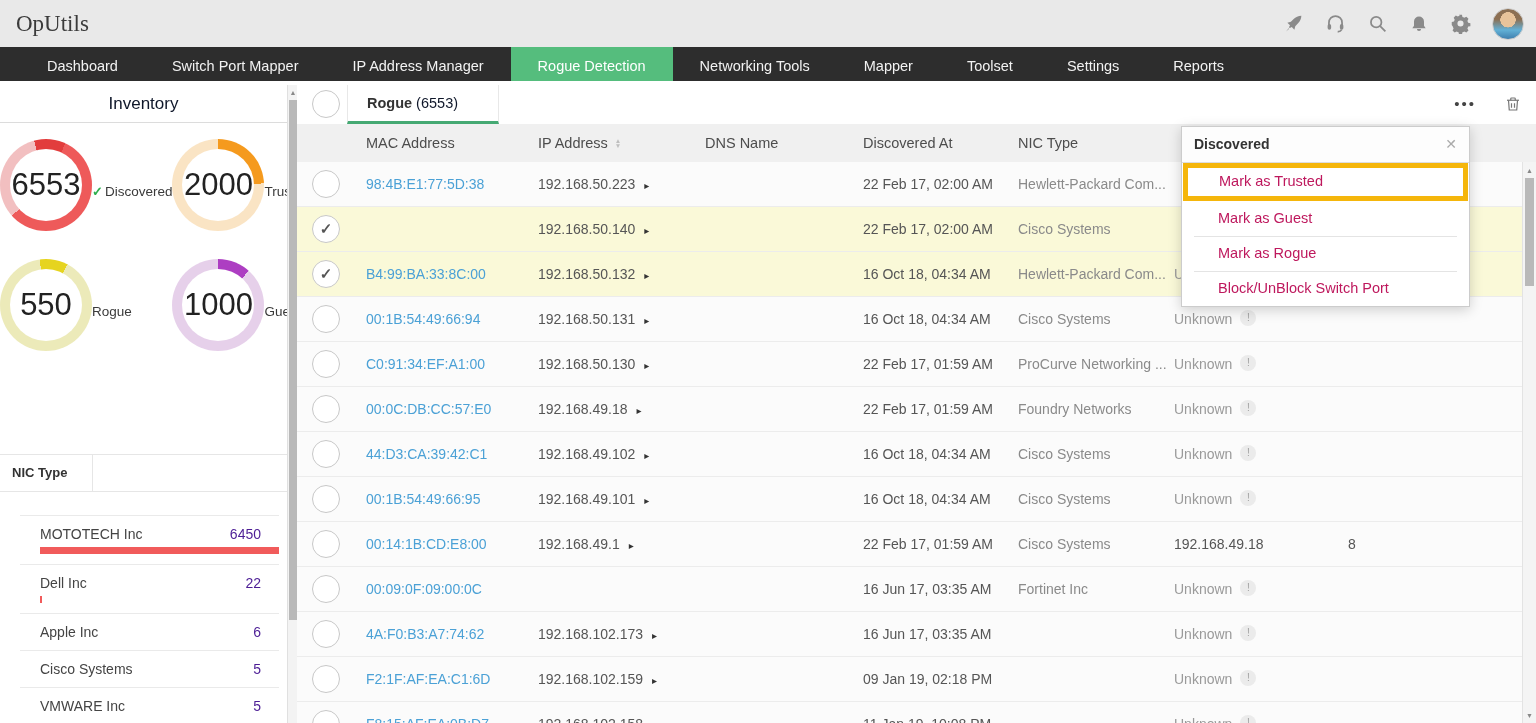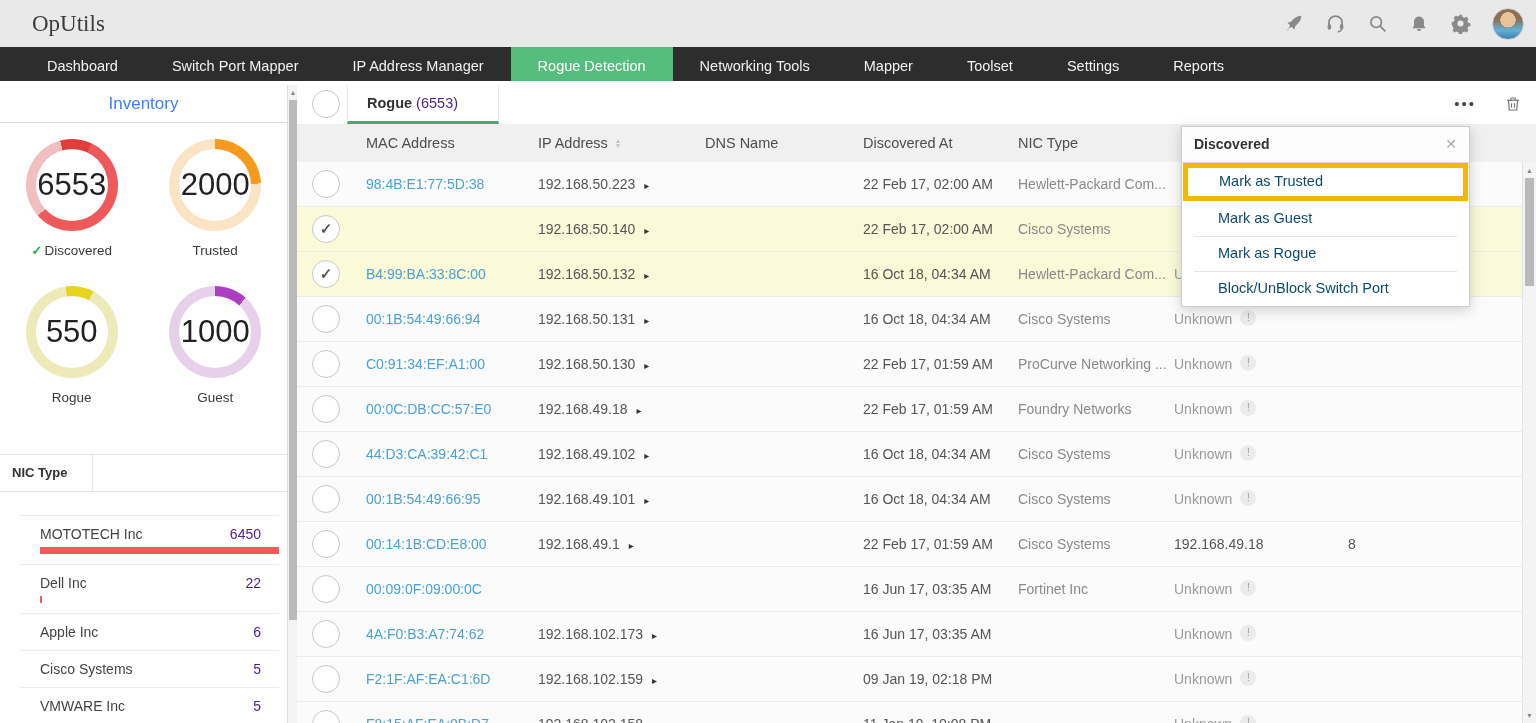--- a/index.html
+++ b/index.html
@@ -1,38 +1,38 @@
 <!DOCTYPE html>
 <html><head>
 <meta charset="utf-8">
 <style>
   html,body{margin:0;padding:0;}
   body{width:1536px;height:723px;position:relative;overflow:hidden;background:#fff;
        font-family:"Liberation Sans",sans-serif;-webkit-font-smoothing:antialiased;}
 
   
   .topbar{position:absolute;top:0;left:0;right:0;height:47px;background:#e9e9e9;display:flex;align-items:center;}
-  .logo{margin-left:32px;font-family:"Liberation Serif",serif;font-size:23px;color:#3b3b3b;}
+  .logo{margin-left:16px;font-family:"Liberation Serif",serif;font-size:23px;color:#3b3b3b;}
   .topbar-icons{margin-left:auto;display:flex;align-items:center;gap:21px;margin-right:12px;}
   .tb-icon{display:inline-flex;cursor:pointer;}
   .avatar{width:30px;height:30px;border-radius:50%;cursor:pointer;border:1px solid #cfcfcf;
     background:
       radial-gradient(circle at 50% 36%, #e8c39a 0 31%, rgba(0,0,0,0) 32%),
       linear-gradient(180deg,#8c6f52 0 34%,#62b0d6 70%,#3f7fae 100%);}
 
   
   .navbar{position:absolute;top:47px;left:0;right:0;height:34px;background:#2d2d2d;display:flex;padding-left:20px;}
   .nav-item{line-height:38px;padding:0 27px;color:#f2f2f2;font-size:14.5px;cursor:pointer;white-space:nowrap;}
   .nav-item.active{background:#55bd7d;color:#fff;}
 
   
   .sidebar{position:absolute;top:85px;left:0;width:287px;bottom:0;background:#fff;}
-  .inv-title{height:37px;line-height:37px;text-align:center;font-size:17px;color:#3b82f6;border-bottom:1px solid #dcdcdc;}
+  .inv-title{height:37px;line-height:37px;text-align:center;font-size:17px;color:#0f172a;border-bottom:1px solid #dcdcdc;}
   .donut-grid{display:grid;grid-template-columns:1fr 1fr;padding-top:16px;row-gap:28px;}
-  .donut-cell{display:flex;flex-direction:column;align-items:center;}
+  .donut-cell{display:flex;flex-direction:row;align-items:center;}
   .donut{position:relative;width:92px;height:92px;border-radius:50%;display:flex;align-items:center;justify-content:center;}
   .donut::after{content:'';position:absolute;inset:10px;background:#fff;border-radius:50%;}
   .donut-val{position:relative;z-index:1;font-size:31px;color:#222;}
   .donut-label{margin-top:12px;font-size:13.5px;color:#3a3a3a;display:flex;align-items:center;}
   .lbl-check{color:#2eaf4e;font-style:normal;font-weight:bold;margin-right:2px;font-size:13px;}
   .nic-tab{position:absolute;top:369px;left:0;right:0;height:36px;border-top:1px solid #e6e6e6;border-bottom:1px solid #e6e6e6;display:flex;background:#fff;}
   .nic-tab-label{width:80px;padding-left:12px;line-height:35px;border-right:1px solid #e6e6e6;font-weight:bold;font-size:13px;color:#333;cursor:pointer;}
   .nic-list{position:absolute;top:430px;left:20px;right:8px;border-top:1px solid #eaeaea;}
   .nic-item{position:relative;padding:10px 0 10px 20px;border-bottom:1px solid #eaeaea;font-size:14px;color:#444;}
   .nic-item .nic-count{position:absolute;right:18px;top:10px;color:#4c1d95;}
@@ -43,21 +43,21 @@
   .sidebar-scroll .sb-arrow{position:absolute;top:4px;left:0;width:10px;text-align:center;font-size:7px;color:#888;}
   .sidebar-scroll .sb-thumb{position:absolute;top:15px;left:1px;width:8px;height:520px;background:#b9b9b9;cursor:pointer;}
 
   
   .main{position:absolute;top:85px;left:297px;right:0;bottom:0;background:#fff;}
   .toolbar{position:absolute;top:0;left:0;right:0;height:39px;border-bottom:1px solid #ddd;background:#fff;}
   .circle-cb{width:26px;height:26px;border-radius:50%;border:1px solid #c8c8c8;background:#fff;display:inline-flex;align-items:center;justify-content:center;cursor:pointer;box-sizing:content-box;}
   .toolbar .circle-cb{position:absolute;left:15px;top:5px;}
   .tab{position:absolute;left:50px;top:0;height:36px;width:131px;background:#fff;border-left:1px solid #e8e8e8;border-right:1px solid #e8e8e8;border-bottom:3px solid #45a973;line-height:36px;padding-left:19px;font-size:14.5px;cursor:pointer;}
   .tab-label{font-weight:bold;color:#333;}
-  .tab-count{color:#4c1d95;margin-left:4px;}
+  .tab-count{color:#0f172a;margin-left:4px;}
   .toolbar-right{position:absolute;right:14px;top:0;height:38px;display:flex;align-items:center;gap:28px;}
   .more{color:#444;font-size:15px;letter-spacing:2px;cursor:pointer;line-height:10px;}
 
   .thead{position:absolute;top:39px;left:0;right:0;height:38px;background:#f0f0f0;border-bottom:1px solid #e0e0e0;font-size:14.5px;color:#4d4d4d;}
   .th{position:absolute;top:0;line-height:38px;white-space:nowrap;}
   .th.c1{left:69px}.th.c2{left:241px}.th.c3{left:408px}.th.c4{left:566px}.th.c5{left:721px}
   .sort{display:inline-flex;flex-direction:column;margin-left:7px;vertical-align:middle;color:#bfbfbf;font-size:6.5px;line-height:5px;position:relative;top:-1px;cursor:pointer;}
 
   .tbody{position:absolute;top:77px;left:0;right:0;bottom:0;overflow:hidden;}
   .trow{position:relative;height:44px;border-bottom:1px solid #ececec;background:#fbfbfb;font-size:14px;}
@@ -72,21 +72,21 @@
   .c-disc{left:566px;color:#555;}
   .c-nic{left:721px;color:#8a8a8a;max-width:152px;overflow:hidden;}
   .c-conn{left:877px;color:#9a9a9a;}
   .c-port{left:1051px;color:#555;}
   .badge{display:inline-flex;width:16px;height:16px;border-radius:50%;background:#ebebeb;color:#a0a0a0;font-size:10px;align-items:center;justify-content:center;margin-left:8px;font-style:normal;vertical-align:middle;position:relative;top:-2px;}
 
   
   .dropdown{position:absolute;left:1181px;top:126px;width:289px;background:#fff;border:1px solid #ccc;box-shadow:0 3px 12px rgba(0,0,0,.18);z-index:10;box-sizing:border-box;}
   .dd-header{height:35px;line-height:35px;padding:0 12px;border-bottom:1px solid #ddd;font-weight:bold;font-size:14px;color:#333;background:#fdfdfd;position:relative;}
   .dd-close{position:absolute;right:12px;top:0;color:#aaa;font-size:14px;font-weight:normal;cursor:pointer;}
-  .dd-item{height:35px;line-height:35px;padding-left:36px;font-size:14.5px;color:#0c4a6e;position:relative;cursor:pointer;background:#fff;}
+  .dd-item{height:35px;line-height:35px;padding-left:36px;font-size:14.5px;color:#be185d;position:relative;cursor:pointer;background:#fff;}
   .dd-item.sep::before{content:'';position:absolute;top:0;left:12px;right:12px;border-top:1px solid #e4e4e4;}
   .dd-item.hlbox{height:38px;line-height:27px;border:5px solid #f5b60b;margin:0 1px;box-sizing:border-box;padding-left:31px;}
 
   
   .right-scroll{position:absolute;top:162px;right:0;width:13px;bottom:0;background:#f4f4f4;border-left:1px solid #e3e3e3;z-index:20;}
   .right-scroll .sb-arrow{position:absolute;left:0;width:13px;text-align:center;font-size:7px;color:#888;}
   .right-scroll .up{top:5px;}
   .right-scroll .down{bottom:4px;}
   .right-scroll .sb-thumb{position:absolute;top:16px;left:2px;width:9px;height:108px;background:#b9b9b9;cursor:pointer;}
 </style>

